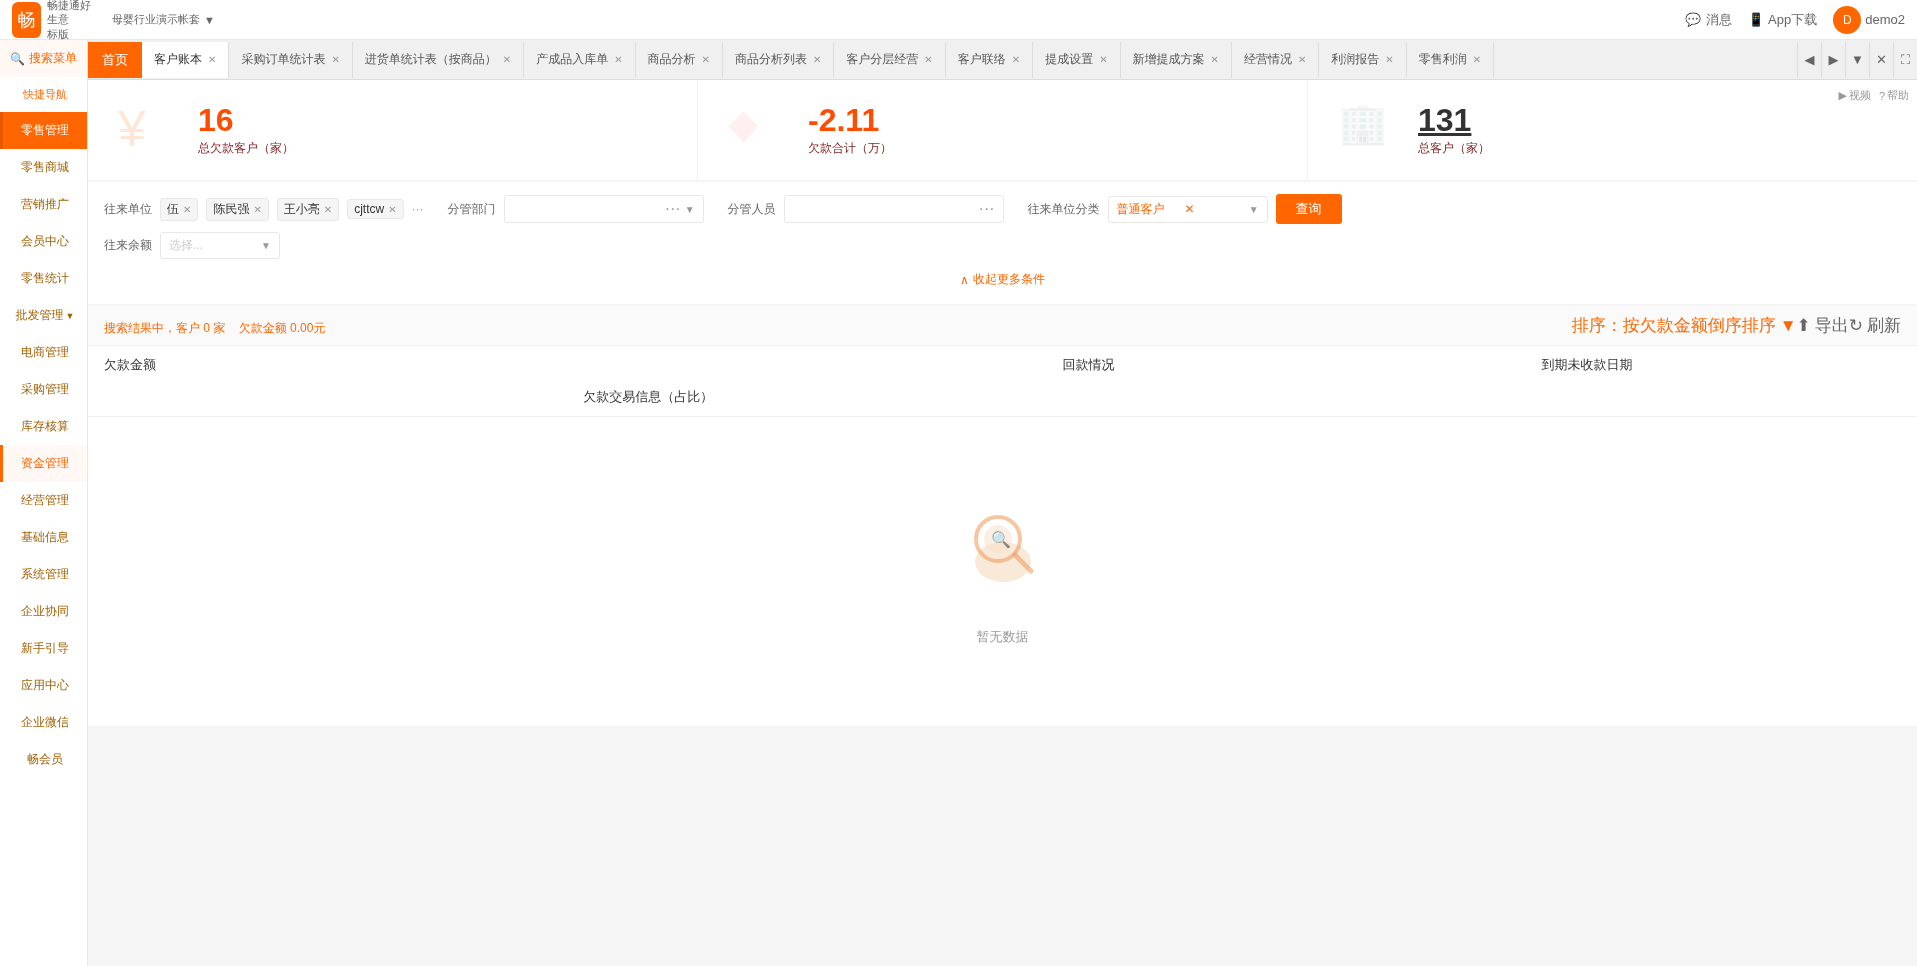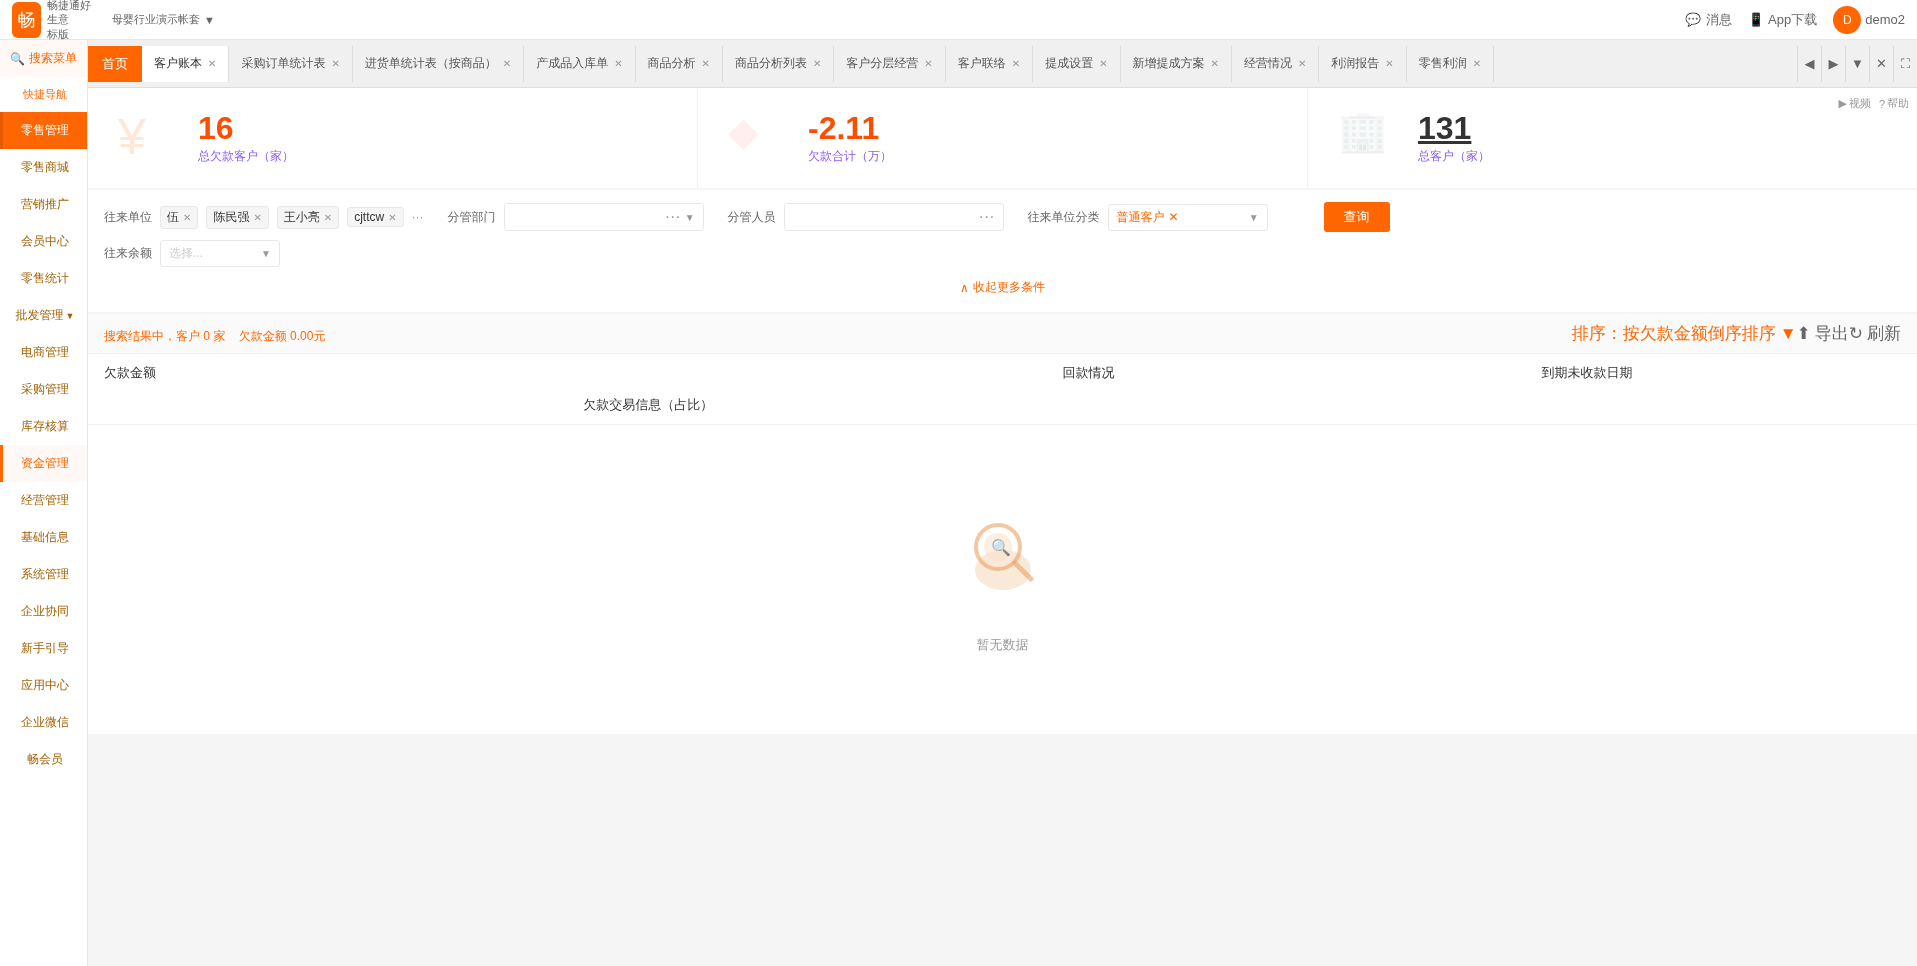--- a/index.html
+++ b/index.html
@@ -24,21 +24,21 @@
     .sidebar-search { padding: 10px 8px; background: #fff8f4; }
     .sidebar-search-btn { width: 100%; background: none; border: none; color: #ff6600; font-size: 12px; cursor: pointer; display: flex; align-items: center; justify-content: center; gap: 4px; }
     .sidebar-nav-item { padding: 10px 4px; text-align: center; font-size: 12px; color: #a16207; cursor: pointer; border-left: 3px solid transparent; }
     .sidebar-nav-item.active { background: #ff6600; color: #fff; border-left-color: #e55a00; }
     .sidebar-nav-item.has-sub { display: flex; align-items: center; justify-content: center; gap: 2px; }
 
     
     .content-area { flex: 1; display: flex; flex-direction: column; overflow: hidden; }
 
     
-    .tab-bar { display: flex; align-items: center; background: #f0f0f0; height: 48px; flex-shrink: 0; border-bottom: 1px solid #ddd; overflow: hidden; }
+    .tab-bar { display: flex; align-items: center; background: #f0f0f0; height: 40px; flex-shrink: 0; border-bottom: 1px solid #ddd; overflow: hidden; }
     .tab-item { display: flex; align-items: center; gap: 4px; padding: 0 12px; height: 36px; font-size: 12px; color: #555; cursor: pointer; border-right: 1px solid #ddd; white-space: nowrap; flex-shrink: 0; background: #f0f0f0; }
     .tab-item.active { background: #fff; color: #333; font-weight: 500; }
     .tab-item .tab-close { color: #999; font-size: 10px; cursor: pointer; margin-left: 2px; }
     .tab-home { background: #ff6600; color: #fff; padding: 0 14px; height: 36px; display: flex; align-items: center; font-size: 13px; cursor: pointer; flex-shrink: 0; }
     .tab-nav-btns { display: flex; align-items: center; margin-left: auto; flex-shrink: 0; }
     .tab-nav-btn { width: 24px; height: 36px; display: flex; align-items: center; justify-content: center; cursor: pointer; color: #666; background: #f0f0f0; border-left: 1px solid #ddd; }
 
     
     .page-content { flex: 1; overflow-y: auto; background: #f5f5f5; }
 
@@ -47,34 +47,34 @@
     .stat-card { flex: 1; display: flex; align-items: center; padding: 20px 30px; gap: 20px; border-right: 1px solid #f0f0f0; position: relative; }
     .stat-card:last-child { border-right: none; }
     .stat-icon { width: 60px; height: 60px; opacity: 0.15; flex-shrink: 0; }
     .stat-icon-yuan { font-size: 50px; color: #ff6600; }
     .stat-icon-diamond { font-size: 40px; color: #ff9999; }
     .stat-icon-building { font-size: 40px; color: #99ccff; }
     .stat-info {}
     .stat-value { font-size: 32px; font-weight: bold; color: #ff4d00; line-height: 1; }
     .stat-value.negative { color: #ff4d00; }
     .stat-value.black { color: #333; font-weight: 900; text-decoration: underline; }
-    .stat-label { font-size: 12px; color: #8b5cf6; margin-top: 4px; }
+    .stat-label { font-size: 12px; color: #7f1d1d; margin-top: 4px; }
     .stat-card-actions { position: absolute; top: 8px; right: 8px; display: flex; gap: 8px; }
     .stat-action-btn { font-size: 11px; color: #999; cursor: pointer; display: flex; align-items: center; gap: 2px; }
 
     
     .filter-area { background: #fff; padding: 12px 16px; margin-bottom: 2px; }
     .filter-row { display: flex; align-items: center; gap: 8px; margin-bottom: 8px; flex-wrap: wrap; }
     .filter-label { color: #666; font-size: 12px; flex-shrink: 0; }
     .filter-tag { display: inline-flex; align-items: center; gap: 4px; background: #f5f5f5; border: 1px solid #e8e8e8; border-radius: 3px; padding: 2px 6px; font-size: 12px; color: #333; }
     .filter-tag .remove { cursor: pointer; color: #999; font-size: 10px; }
     .filter-more { color: #999; font-size: 12px; cursor: pointer; }
     .filter-select { display: flex; align-items: center; gap: 4px; border: 1px solid #e8e8e8; border-radius: 3px; padding: 4px 8px; font-size: 12px; color: #333; background: #fff; cursor: pointer; min-width: 120px; }
     .filter-dots { color: #999; font-size: 16px; cursor: pointer; }
-    .filter-tag-selected { display: inline-flex; align-items: center; gap: 4px; background: #fff2e8; border: 1px solid #ffbb96; border-radius: 3px; padding: 2px 6px; font-size: 12px; color: #ff6600; text-align: center; }
+    .filter-tag-selected { display: inline-flex; align-items: center; gap: 20px; background: #fff2e8; border: 1px solid #ffbb96; border-radius: 3px; padding: 2px 6px; font-size: 12px; color: #ff6600; text-align: center; }
     .collapse-btn { display: flex; align-items: center; gap: 4px; color: #ff6600; font-size: 12px; cursor: pointer; justify-content: center; padding: 4px; }
 
     
     .search-result-bar { display: flex; align-items: flex-end; justify-content: space-between; padding: 8px 16px; background: #fafafa; border-bottom: 1px solid #f0f0f0; }
     .search-result-text { font-size: 12px; color: #666; }
     .search-result-text span { color: #ff6600; }
     .result-actions { display: flex; align-items: center; gap: 0; font-size: 17px; color: #666; }
     .result-action { display: flex; align-items: center; gap: 4px; cursor: pointer; color: #666; }
     .sort-select { display: flex; align-items: center; gap: 4px; cursor: pointer; color: #ff6600; }
 
@@ -84,21 +84,21 @@
     .table-header .col-customer { flex: 2; }
     .table-header .col-debt { flex: 2; margin-top: 32px; }
     .table-header .col-repay { flex: 2; }
     .table-header .col-date { flex: 1.5; }
 
     
     .empty-state { display: flex; flex-direction: column; align-items: center; justify-content: center; padding: 80px 20px; background: #fff; }
     .empty-text { font-size: 13px; color: #999; }
 
     
-    .btn-query { background: #ff6600; color: #fff; border: none; border-radius: 3px; padding: 6px 20px; font-size: 13px; cursor: pointer; margin-left: 48px; }
+    .btn-query { background: #ff6600; color: #fff; border: none; border-radius: 3px; padding: 6px 20px; font-size: 13px; cursor: pointer; }
 
     .chevron-down { font-size: 10px; color: #999; }
   </style>
 </head>
 <body>
 
 <div class="top-bar">
   <div class="logo">
     <div class="logo-icon">
       <span>畅</span>

